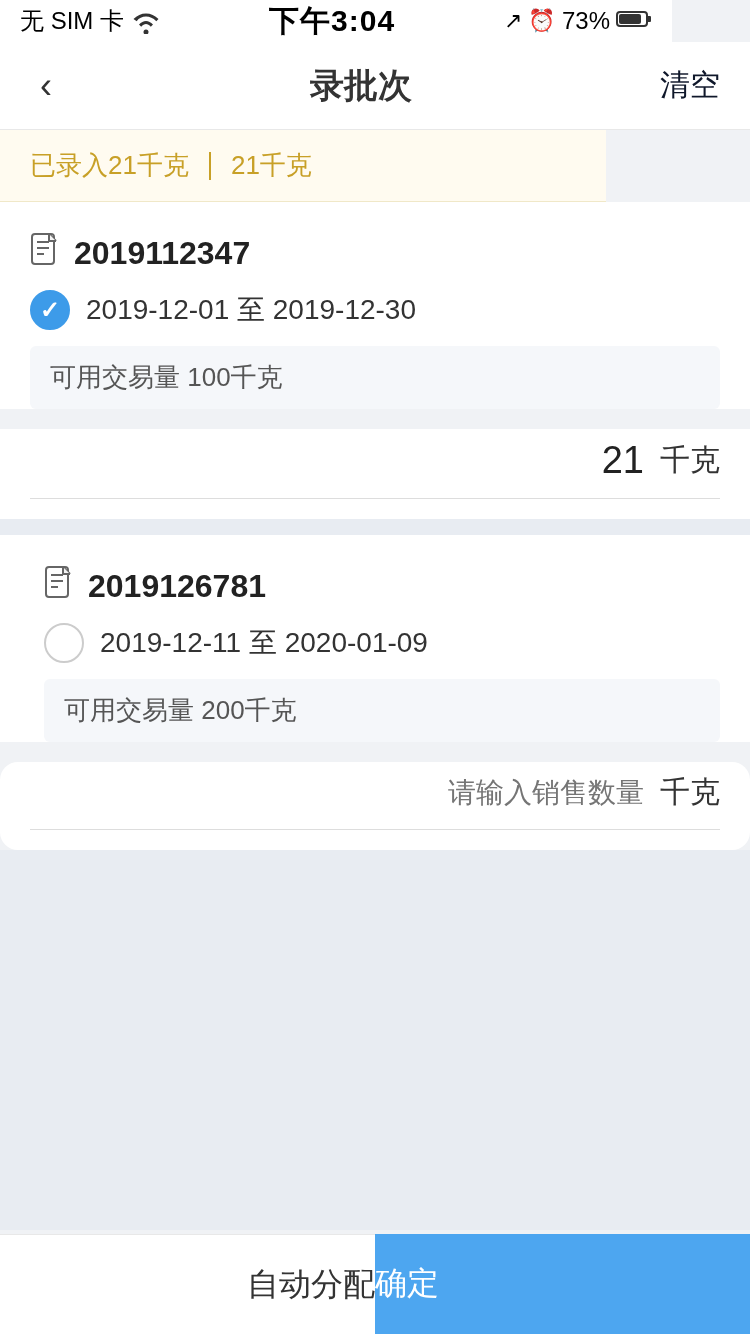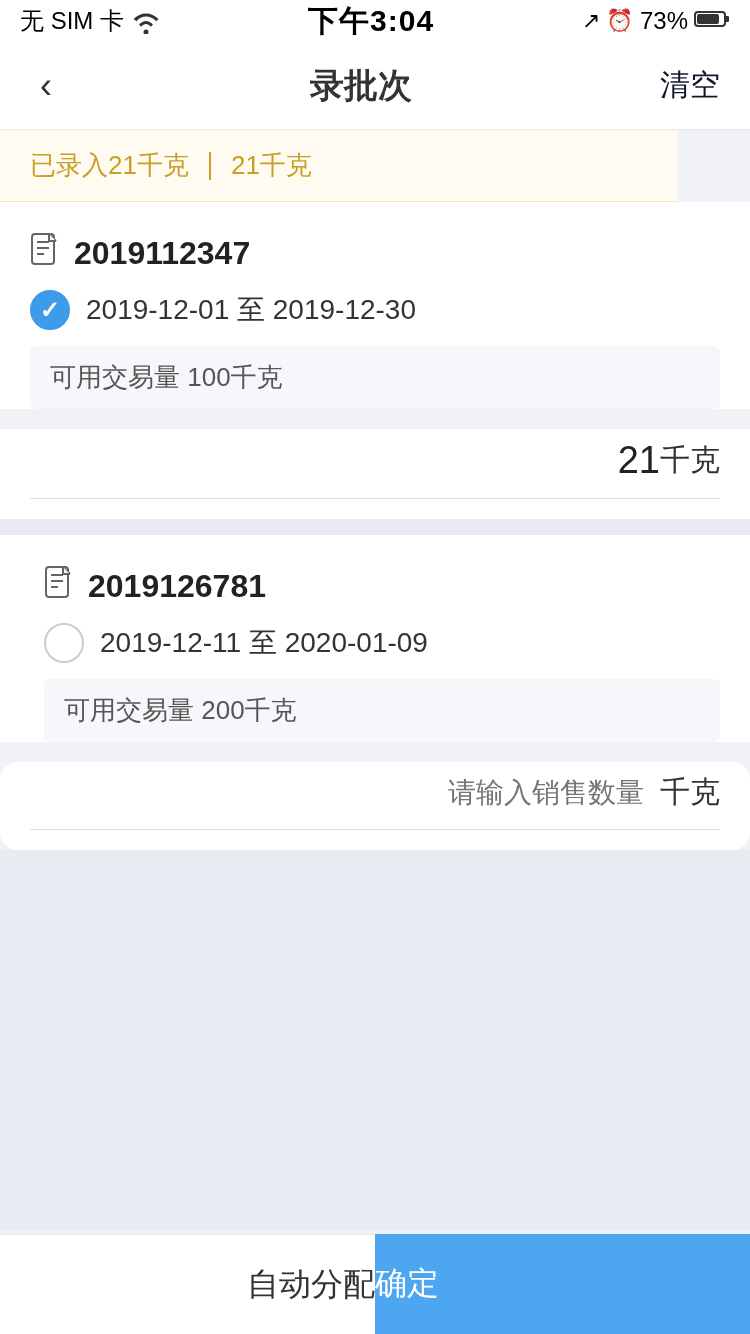--- a/index.html
+++ b/index.html
@@ -7,21 +7,21 @@
     body {
       width: 750px;
       min-height: 1334px;
       font-family: -apple-system, "PingFang SC", "Helvetica Neue", sans-serif;
       background: #f0f2f5;
       overflow-x: hidden;
     }
 
     
     .status-bar {
-      width: 750px;
+      width: 672px;
       height: 42px;
       background: #fff;
       display: flex;
       align-items: center;
       justify-content: space-between;
       padding: 0 20px;
       font-size: 24px;
       font-weight: 500;
     }
     .status-left {
@@ -65,21 +65,21 @@
       color: #333;
     }
     .nav-action {
       font-size: 30px;
       color: #0f172a;
       cursor: pointer;
     }
 
     
     .info-banner {
-      width: 678px;
+      width: 606px;
       background: #fffbf0;
       padding: 18px 30px;
       display: flex;
       align-items: center;
       gap: 20px;
       border-bottom: 1px solid #f0e8c8;
     }
     .info-label {
       font-size: 26px;
       color: #c8a027;
@@ -275,21 +275,21 @@
     <div class="batch-date-row">
       <div class="batch-radio selected"></div>
       <span class="batch-date">2019-12-01 至 2019-12-30</span>
     </div>
     <div class="batch-avail-box">
       <span class="batch-avail-text">可用交易量 100千克</span>
     </div>
   </div>
 
   <div style="background:#fff; padding: 0 30px 0 30px;">
-    <div style="display:flex; align-items:center; justify-content:flex-end; gap:0; border-bottom:1px solid #ddd; padding-bottom:16px; padding-top:10px;">
+    <div style="display:flex; align-items:center; justify-content:flex-end; gap:16px; border-bottom:1px solid #ddd; padding-bottom:16px; padding-top:10px;">
       <input type="text" value="21" style="font-size: 38px; color: rgb(34, 34, 34); font-weight: 500; border: none; outline: none; text-align: right; width: 100px; background: transparent;">
       <span style="font-size:30px; color:#333;">千克</span>
     </div>
     <div style="height:20px;"></div>
   </div>
 
   <div class="section-separator"></div>
 
   <div class="batch-item" style="margin-top:0;padding-left:44px;">
     <div class="batch-item-header">

